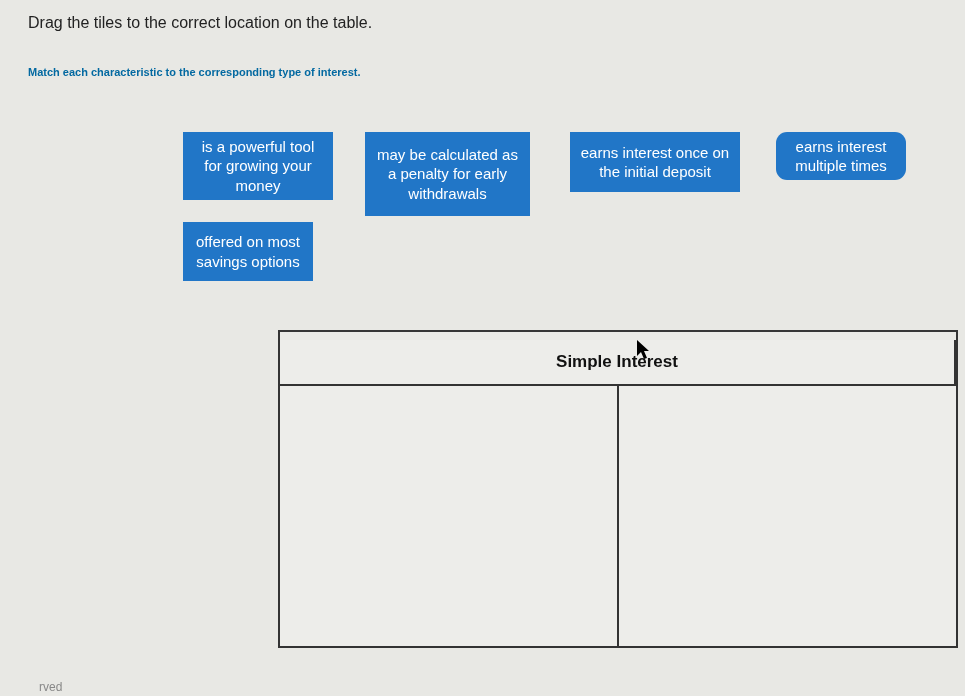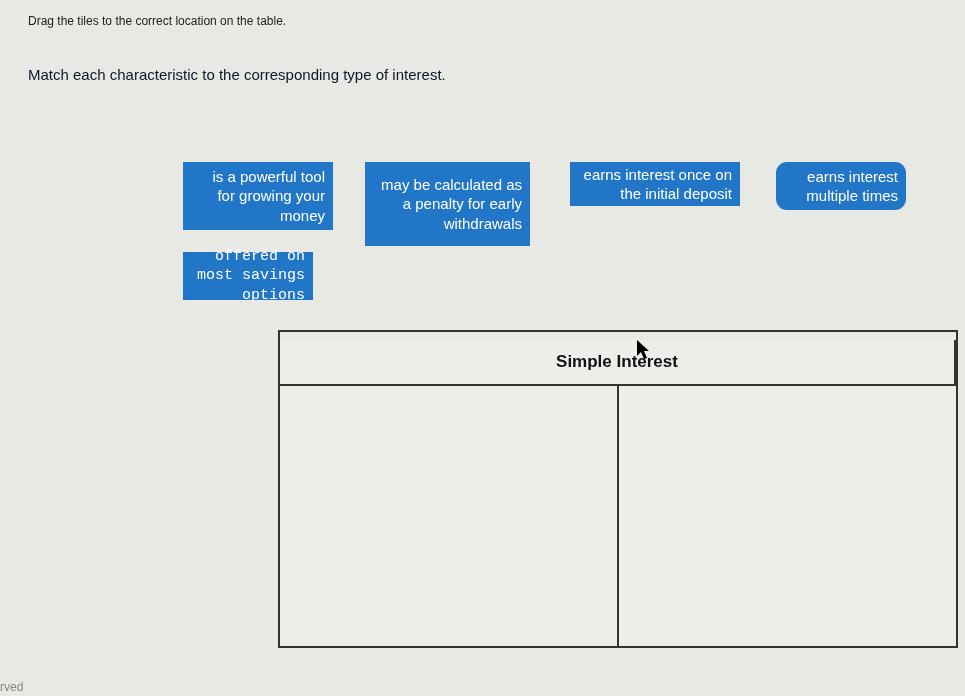--- a/index.html
+++ b/index.html
@@ -12,50 +12,50 @@
       background: #e8e8e4;
       width: 965px;
       height: 696px;
       position: relative;
       overflow: hidden;
     }
     .instruction-1 {
       position: absolute;
       top: 14px;
       left: 28px;
-      font-size: 12px;
+      font-size: 16px;
       color: #222;
     }
     .instruction-2 {
       position: absolute;
       top: 66px;
       left: 28px;
-      font-size: 15px;
-      color: #0f172a;
+      font-size: 11px;
+      color: #0369a1;
+      font-weight: bold;
     }
     .tile {
       position: absolute;
       background: #2176c7;
       color: #fff;
       font-size: 15px;
-      text-align: right;
+      text-align: center;
       display: flex;
       align-items: center;
       justify-content: center;
       padding: 6px 8px;
       line-height: 1.3;
       cursor: grab;
       font-weight: 500;
-      margin-top: 30px;
     }
     .tile-1 { top: 132px; left: 183px; width: 150px; height: 68px; }
     .tile-2 { top: 132px; left: 365px; width: 165px; height: 84px; }
-    .tile-3 { top: 132px; left: 570px; width: 170px; height: 44px; }
+    .tile-3 { top: 132px; left: 570px; width: 170px; height: 60px; }
     .tile-4 { top: 132px; left: 776px; width: 130px; height: 48px; border-radius: 11px; }
-    .tile-5 { top: 222px; left: 183px; width: 130px; height: 48px; font-family: Liberation Mono, monospace; }
+    .tile-5 { top: 222px; left: 183px; width: 130px; height: 59px; }
 
     .table-container {
       position: absolute;
       top: 330px;
       left: 278px;
       width: 680px;
       border: 2px solid #333;
     }
     .table-header-row {
       display: flex;
@@ -93,20 +93,21 @@
       color: #000;
       pointer-events: none;
       z-index: 10;
     }
     .footer-text {
       position: absolute;
       bottom: 2px;
       left: 0;
       font-size: 12px;
       color: #888;
+      padding-left: 39px;
     }
   </style>
 </head>
 <body>
 
 <div class="instruction-1">Drag the tiles to the correct location on the table.</div>
 <div class="instruction-2">Match each characteristic to the corresponding type of interest.</div>
 
 <div class="tile tile-1">is a powerful tool for growing your money</div>
 <div class="tile tile-2">may be calculated as a penalty for early withdrawals</div>

